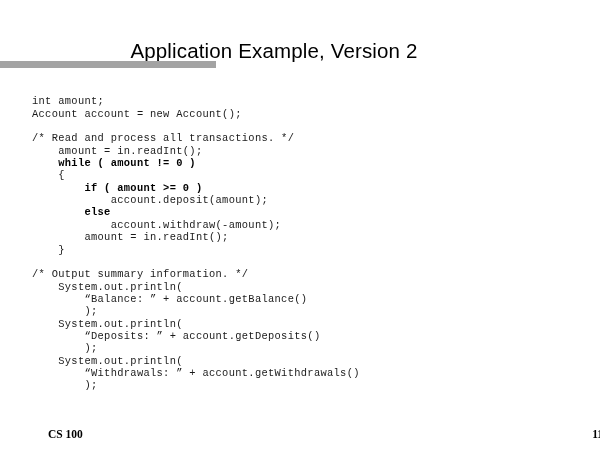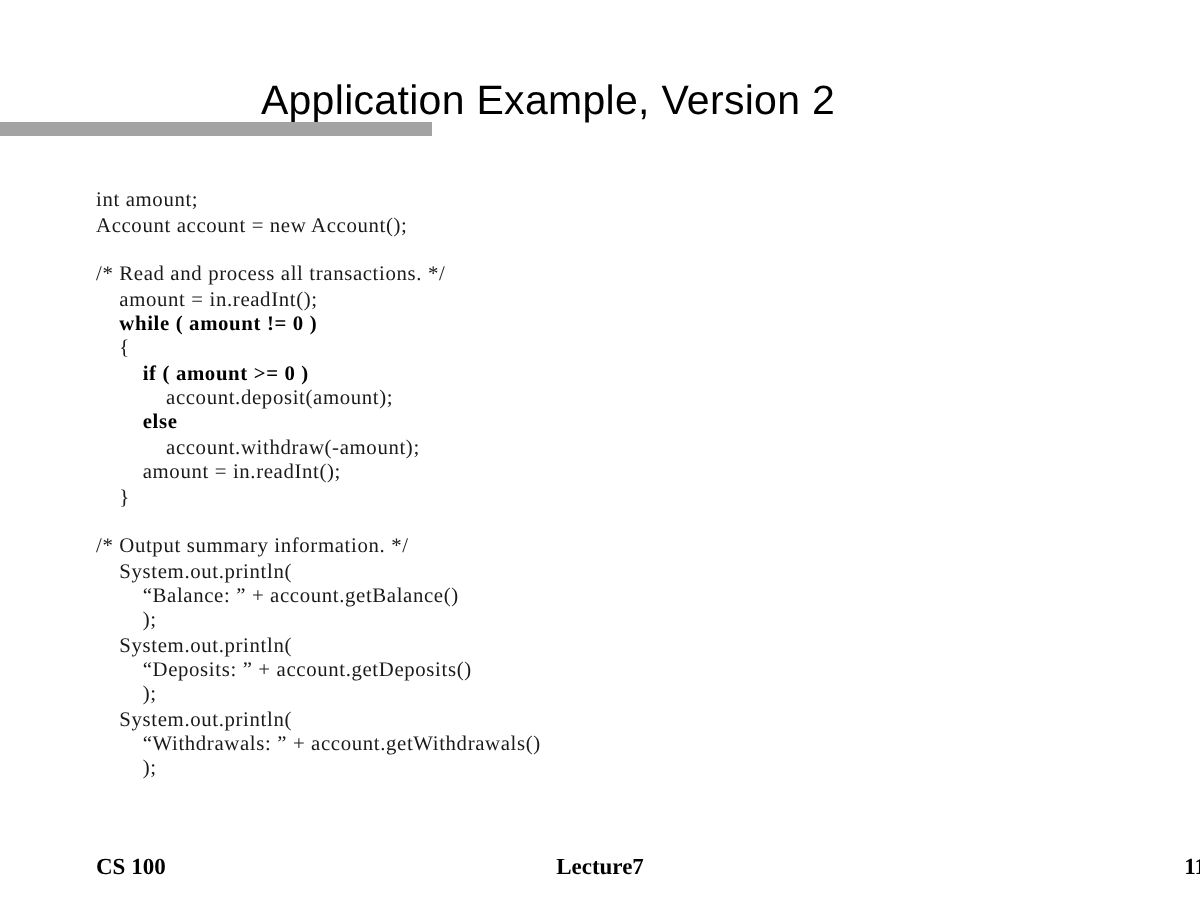--- a/index.html
+++ b/index.html
@@ -47,24 +47,24 @@
     left: 0;
     top: 61px;
     width: 216px;
     height: 7px;
     background: #a3a3a3;
   }
 
   
   #code-block {
     position: absolute;
-    left: 48px;
+    left: 32px;
     top: 85px;
     width: 545px;
-    font-family: Liberation Serif, serif;
+    font-family: Liberation Mono, monospace;
     font-size: 10.4px;
     line-height: 12.35px;
     letter-spacing: 0.32px;
     color: #1a1a1a;
     white-space: pre;
   }
   #code-block .code-line {
     display: block;
     height: 12.35px;
     white-space: pre;
@@ -118,17 +118,16 @@
 <div id="slide" style="background: rgb(255, 255, 255);">
 
   <h1 id="slide-title">Application Example, Version 2</h1>
 
   <div id="title-rule" style="background: rgb(163, 163, 163);"></div>
 
   <pre id="code-block"><span class="code-line">int amount;</span><span class="code-line">Account account = new Account();</span><span class="code-line blank">&nbsp;</span><span class="code-line">/* Read and process all transactions. */</span><span class="code-line">    amount = in.readInt();</span><span class="code-line kw">    while ( amount != 0 )</span><span class="code-line">    {</span><span class="code-line kw">        if ( amount &gt;= 0 )</span><span class="code-line">            account.deposit(amount);</span><span class="code-line kw">        else</span><span class="code-line">            account.withdraw(-amount);</span><span class="code-line">        amount = in.readInt();</span><span class="code-line">    }</span><span class="code-line blank">&nbsp;</span><span class="code-line">/* Output summary information. */</span><span class="code-line">    System.out.println(</span><span class="code-line">        “Balance: ” + account.getBalance()</span><span class="code-line">        );</span><span class="code-line">    System.out.println(</span><span class="code-line">        “Deposits: ” + account.getDeposits()</span><span class="code-line">        );</span><span class="code-line">    System.out.println(</span><span class="code-line">        “Withdrawals: ” + account.getWithdrawals()</span><span class="code-line">        );</span></pre>
 
   <div id="footer">
     <span id="footer-course">CS 100</span>
-    <span id="footer-lecture">Lecture7</span>
     <span id="footer-page">11</span>
   </div>
 
 </div>
 
 </body></html>

